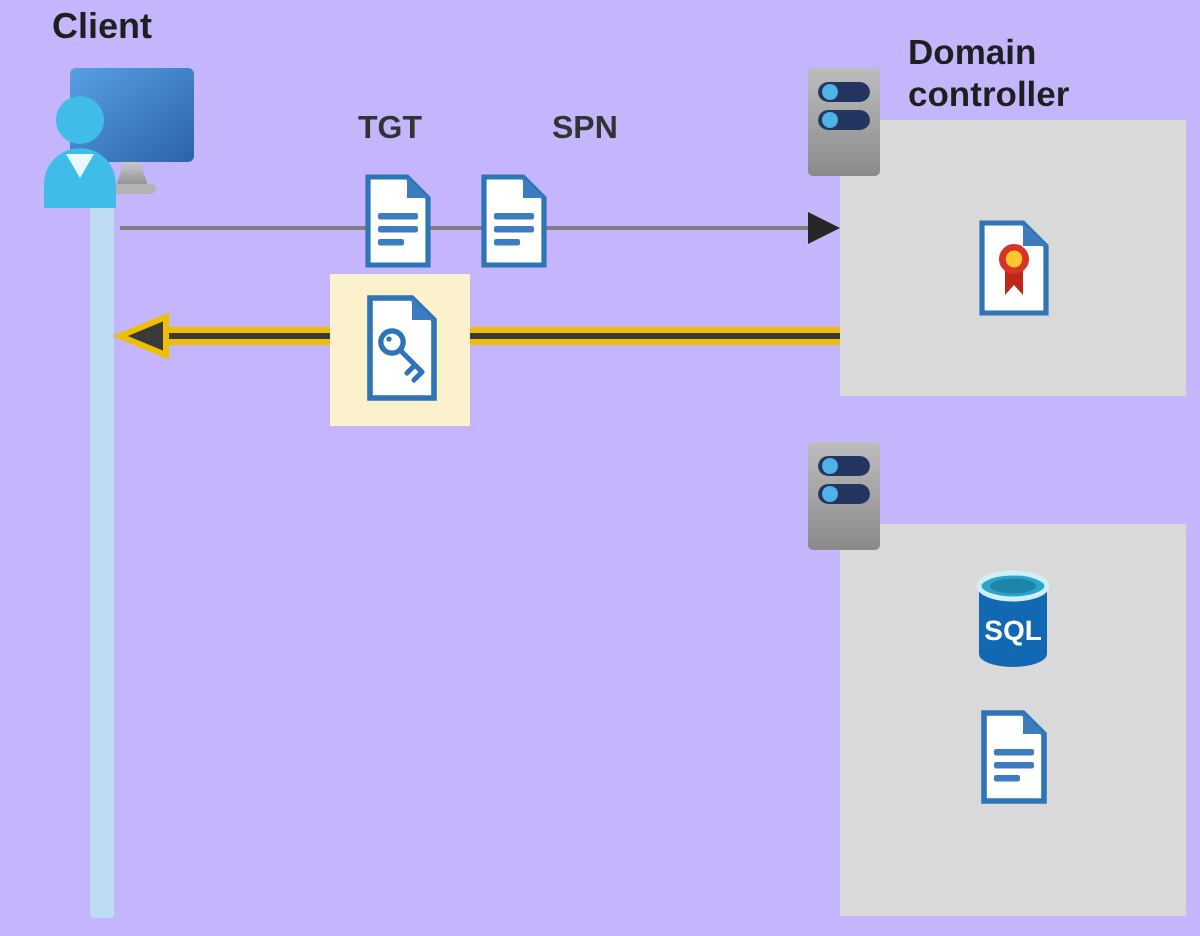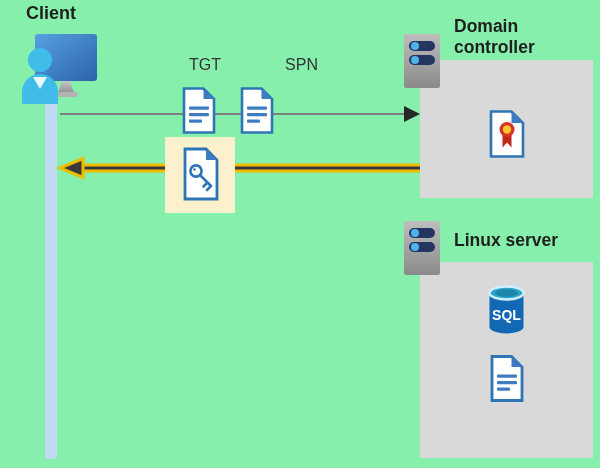--- a/index.html
+++ b/index.html
@@ -1,28 +1,28 @@
 <!DOCTYPE html>
 <html><head>
 <meta charset="utf-8">
 <style>
   html,body{margin:0;padding:0;background:#fff;}
   #canvas{
-    position:relative;width:600px;height:468px;background:#86efac;overflow:hidden;
+    position:relative;width:600px;height:468px;background:#c4b5fd;overflow:hidden;
     font-family:"Liberation Sans","DejaVu Sans",sans-serif;color:#1f1f1f;
   }
   .abs{position:absolute;}
   .heading{font-weight:bold;font-size:17.5px;line-height:1.2;color:#1f1f1f;}
   .small-label{font-size:16px;color:#333;}
   .panel{background:#d9d9d9;}
   .vbar{background:#bfdaf3;border-radius:2px;}
   .ybox{background:#fbf2cd;}
   .gline{background:#7f7f7f;}
   .g-arrowhead{width:0;height:0;border-top:8px solid transparent;border-bottom:8px solid transparent;border-left:16px solid #262626;}
-  .center{text-align:right;}
+  .center{text-align:left;font-weight:bold;}
 </style>
 </head>
 <body>
 
 <div id="canvas">
 
   <div class="abs vbar" style="left:45px;top:93px;width:12px;height:366px;"></div>
 
   <div class="abs heading" style="left:26px;top:3px;font-size:18px;">Client</div>
 
@@ -102,21 +102,20 @@
   </svg>
 
   <svg class="abs" style="left:487px;top:109px;" width="40" height="50" viewBox="0 0 40 50">
     <path d="M4 2.5 H24.5 L36 14 V47.5 H4 Z" fill="#ffffff" stroke="#2e75b6" stroke-width="2.6"></path>
     <path d="M24.5 2.5 L36 14 H24.5 Z" fill="#3e7cc1"></path>
     <polygon points="15.5,26 24.5,26 24.5,38.5 20,33.5 15.5,38.5" fill="#c0271b"></polygon>
     <circle cx="20" cy="20.5" r="7.5" fill="#d63426"></circle>
     <circle cx="20" cy="20.5" r="4.2" fill="#ffc62e"></circle>
   </svg>
 
-  <div class="abs heading" style="left:454px;top:230px;width:140px;">Linux server</div>
 
   <div class="abs panel" style="left:420px;top:262px;width:173px;height:196px;"></div>
 
   <svg class="abs" style="left:403px;top:220px;" width="38" height="56" viewBox="0 0 38 56">
     <defs>
       <linearGradient id="srv2" x1="0" y1="0" x2="0" y2="1">
         <stop offset="0" stop-color="#bdbdbd"></stop>
           <stop offset="1" stop-color="#8a8a8a"></stop>
       </linearGradient>
     </defs>

